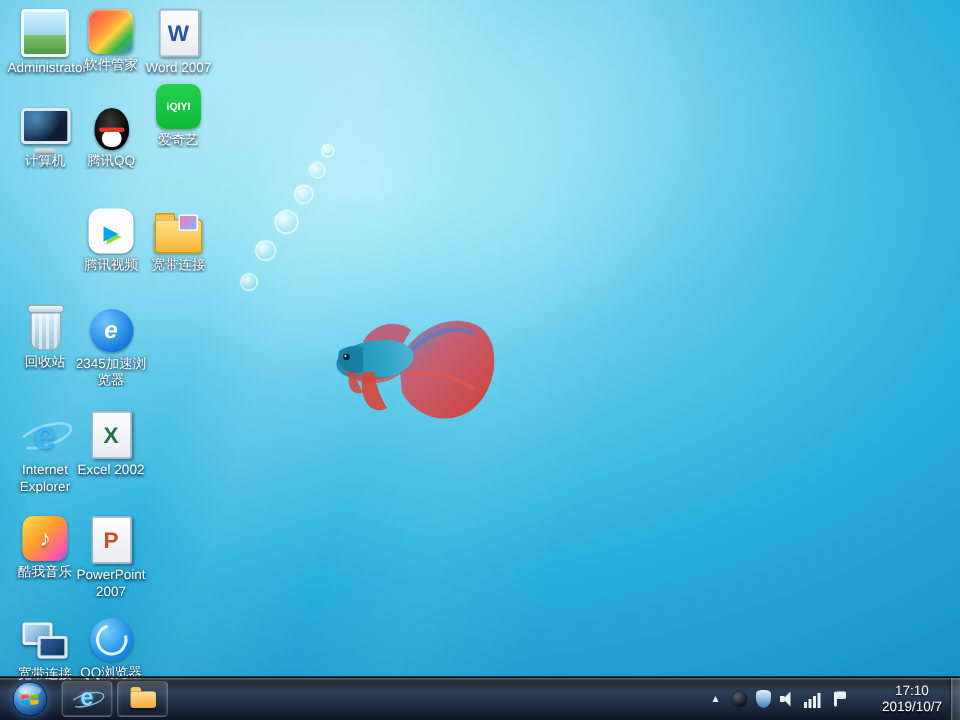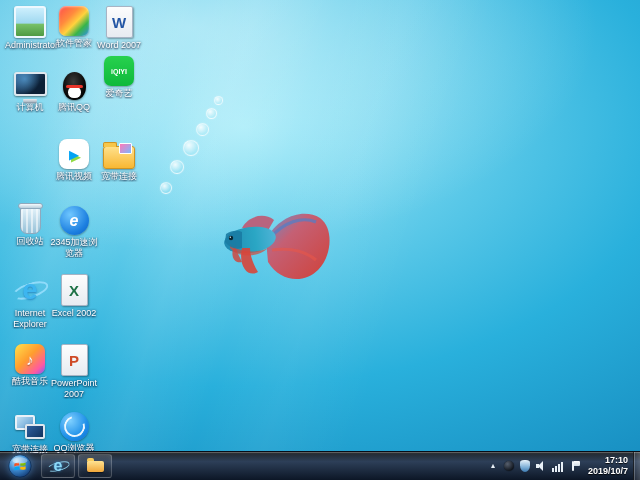--- a/index.html
+++ b/index.html
@@ -128,22 +128,22 @@
   .tt-network{width:12px;height:12px;background:
     linear-gradient(#e8f0f7,#e8f0f7) 0 100%/2px 4px no-repeat,
     linear-gradient(#e8f0f7,#e8f0f7) 3px 100%/2px 6px no-repeat,
     linear-gradient(#e8f0f7,#e8f0f7) 6px 100%/2px 8px no-repeat,
     linear-gradient(#e8f0f7,#e8f0f7) 9px 100%/2px 10px no-repeat;}
   .tt-action-center-flag{position:relative;width:10px;height:12px;}
   .tt-action-center-flag::before{content:"";position:absolute;left:2px;top:1px;width:2px;height:10px;background:#eef4f9;border-radius:1px;}
   .tt-action-center-flag::after{content:"";position:absolute;left:4px;top:1px;width:6px;height:5px;
     background:linear-gradient(180deg,#fdfdfd,#cfdbe6);border-radius:0 1px 1px 0;}
 
-  .clock{text-align:right;color:#fff;font-size:9px;line-height:1.25;margin:0 5px 0 8px;cursor:pointer;
-    text-shadow:0 1px 1px rgba(0,0,0,.85);font-weight:bold;}
+  .clock{text-align:center;color:#fff;font-size:9px;line-height:1.25;margin:0 5px 0 24px;cursor:pointer;
+    text-shadow:0 1px 1px rgba(0,0,0,.85);}
   .show-desktop{width:7px;height:28px;border:none;padding:0;cursor:pointer;border-left:1px solid rgba(0,0,0,.65);
     background:linear-gradient(90deg,rgba(255,255,255,.08),rgba(255,255,255,.2));box-shadow:inset 1px 0 0 rgba(255,255,255,.25);}
 </style>
 </head>
 <body>
 
 <div class="screen">
 
   <div class="desktop">
 

